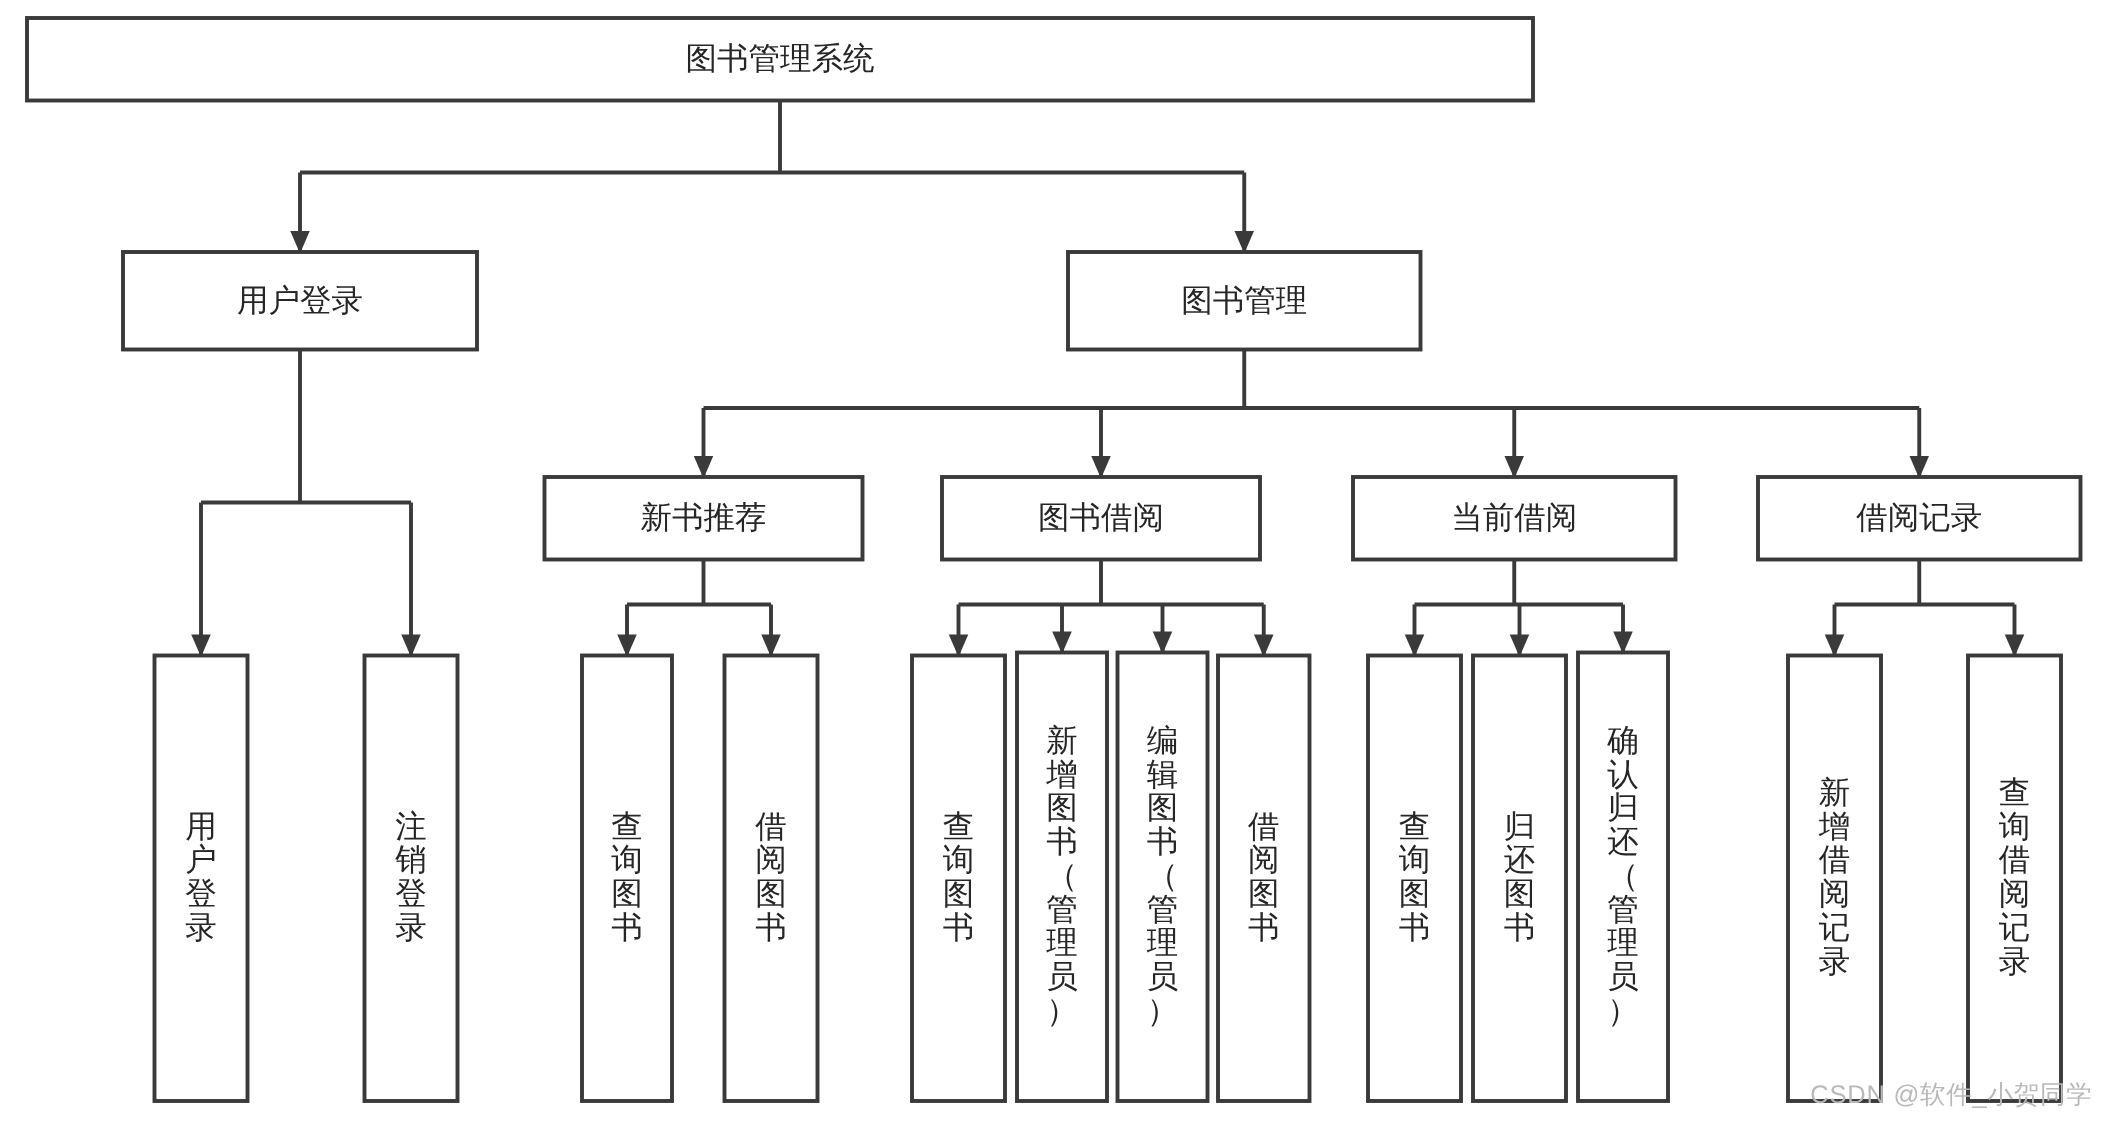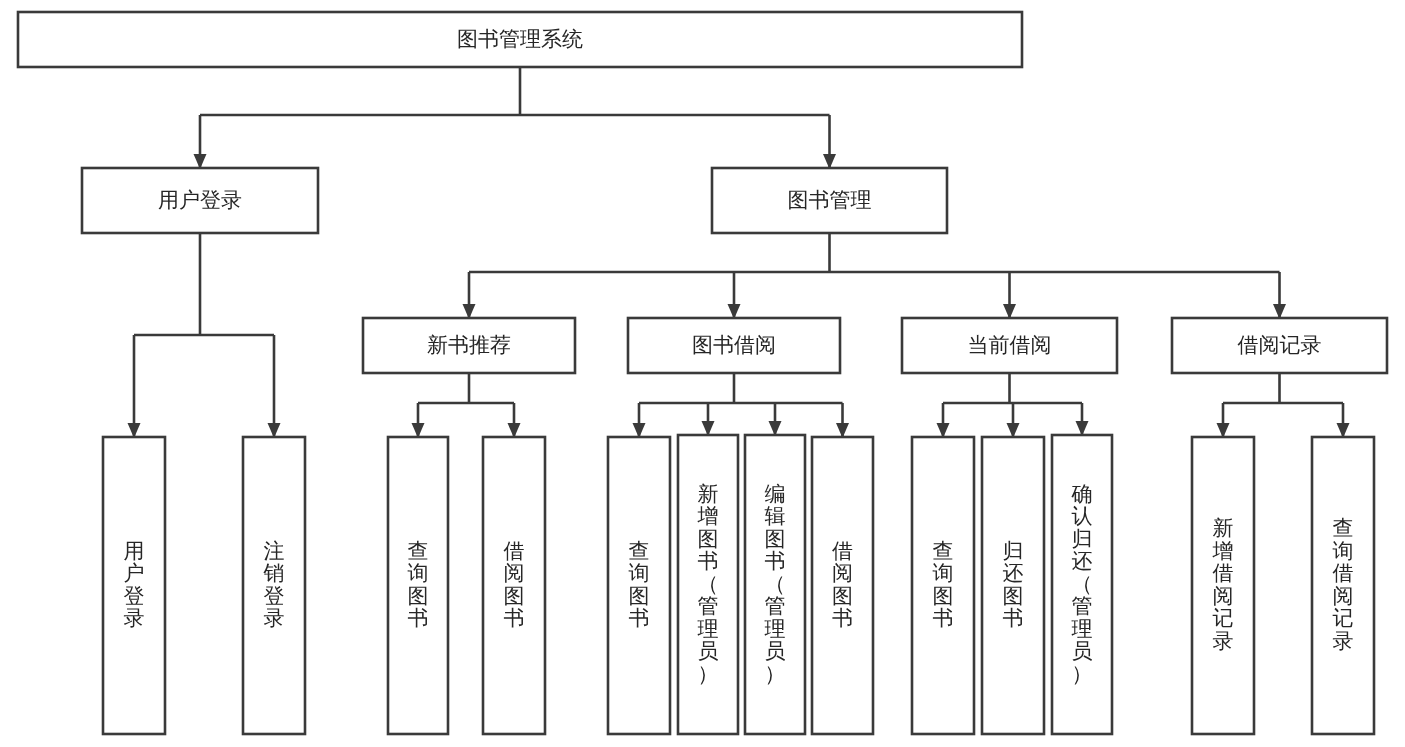--- a/index.html
+++ b/index.html
@@ -170,13 +170,14 @@
         <g>
           <rect x="1192" y="437" width="62" height="297" class="node-rect"></rect>
           <text x="1223" y="0" class="node-label label-v" font-size="21"><tspan x="1223" y="529.25">新</tspan><tspan x="1223" y="551.75">增</tspan><tspan x="1223" y="574.25">借</tspan><tspan x="1223" y="596.75">阅</tspan><tspan x="1223" y="619.25">记</tspan><tspan x="1223" y="641.75">录</tspan></text>
         </g>
         <g>
           <rect x="1312" y="437" width="62" height="297" class="node-rect"></rect>
           <text x="1343" y="0" class="node-label label-v" font-size="21"><tspan x="1343" y="529.25">查</tspan><tspan x="1343" y="551.75">询</tspan><tspan x="1343" y="574.25">借</tspan><tspan x="1343" y="596.75">阅</tspan><tspan x="1343" y="619.25">记</tspan><tspan x="1343" y="641.75">录</tspan></text>
         </g>
       </g>
   </svg>
+  <div class="watermark">CSDN @软件_小贺同学</div>
 </div>
 
 </body></html>

